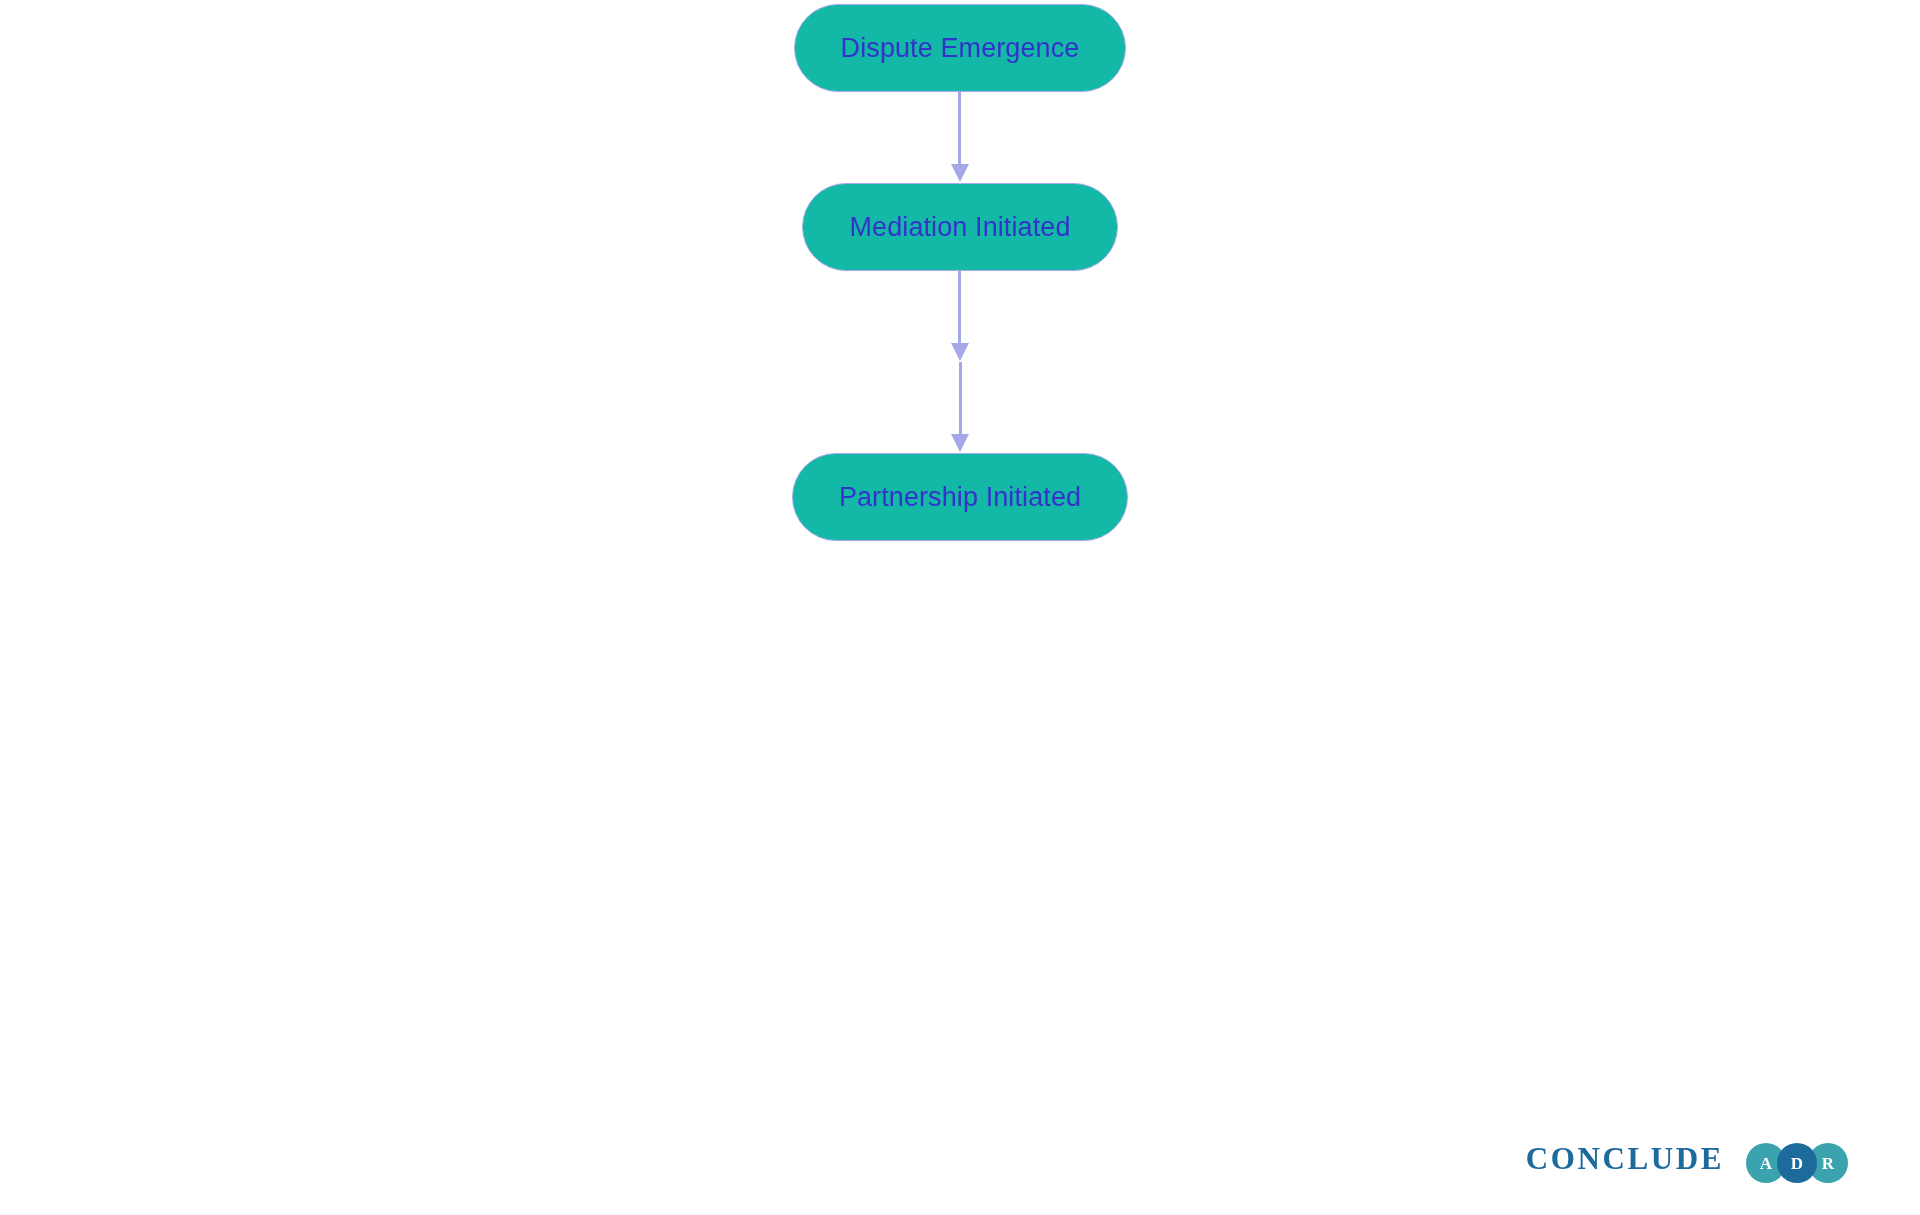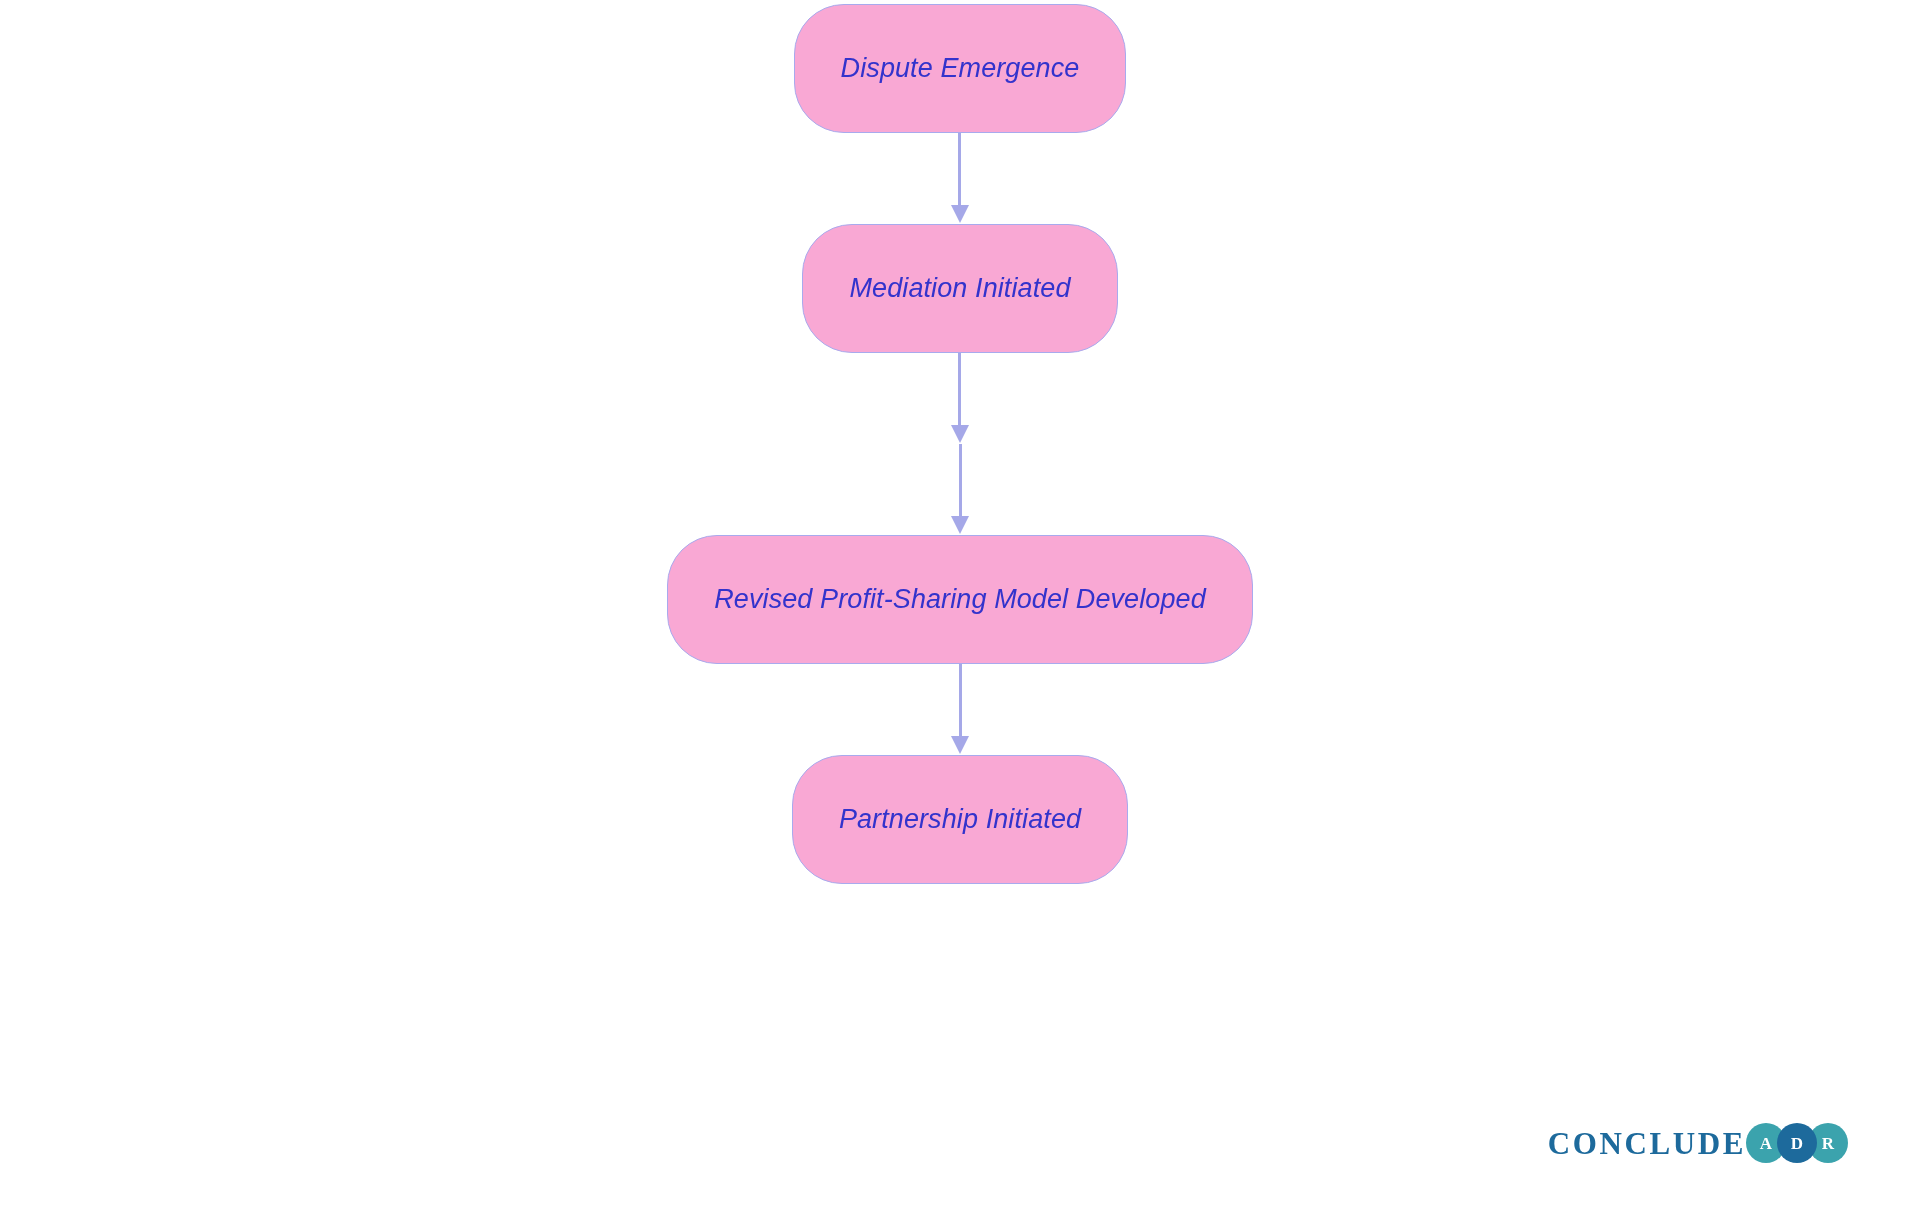--- a/index.html
+++ b/index.html
@@ -36,30 +36,29 @@
 
   .flow-step {
     display: flex;
     flex-direction: column;
     align-items: center;
   }
 
   
   .node {
     box-sizing: border-box;
-    height: 129px;
+    height: 88px;
     border-radius: 50px;
-    background: #f9a8d4;
+    background: #14b8a6;
     border: 1.6px solid #a8aaee;
     display: flex;
     align-items: center;
     justify-content: center;
     padding: 0 46px;
     white-space: nowrap;
-    font-style: italic;
   }
 
   .node-label {
     color: #3333cc;
     font-family: "Liberation Sans", sans-serif;
     font-size: 27px;
     font-weight: 400;
     letter-spacing: 0.1px;
     line-height: 1;
     user-select: none;
@@ -86,23 +85,23 @@
     border-left: 9px solid transparent;
     border-right: 9px solid transparent;
     border-top: 18px solid #a5a8e8;
     margin-top: -1px;
   }
 
   
   .brand-logo {
     position: absolute;
     right: 72px;
-    bottom: 52px;
+    bottom: 32px;
     display: flex;
-    align-items: center;
+    gap: 22px;
   }
   .brand-wordmark {
     font-family: "Liberation Serif", serif;
     font-weight: 700;
     font-size: 31px;
     letter-spacing: 2.6px;
     color: #1d6a9c;
     line-height: 1;
     user-select: none;
   }
@@ -156,29 +155,20 @@
     </div>
 
     <div class="flow-step">
       <div class="connector">
         <div class="connector-line"></div>
         <div class="connector-head"></div>
       </div>
     </div>
 
 
-    <div class="flow-step">
-      <div class="node">
-        <span class="node-label">Revised Profit-Sharing Model Developed</span>
-      </div>
-      <div class="connector">
-        <div class="connector-line"></div>
-        <div class="connector-head"></div>
-      </div>
-    </div>
 
     <div class="flow-step">
       <div class="node">
         <span class="node-label">Partnership Initiated</span>
       </div>
     </div>
 
   </div>
 
   <div class="brand-logo">

